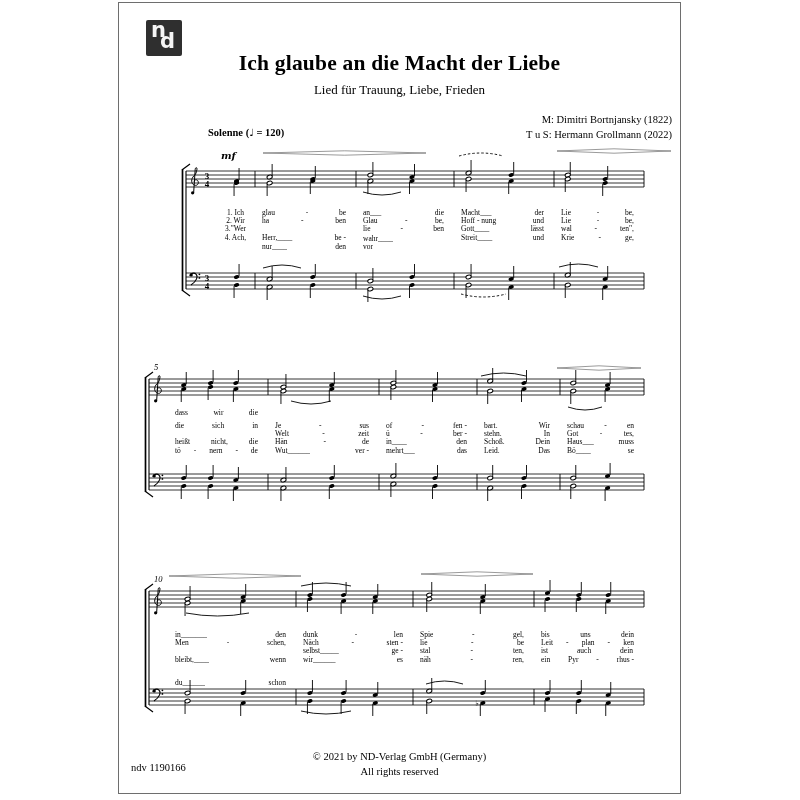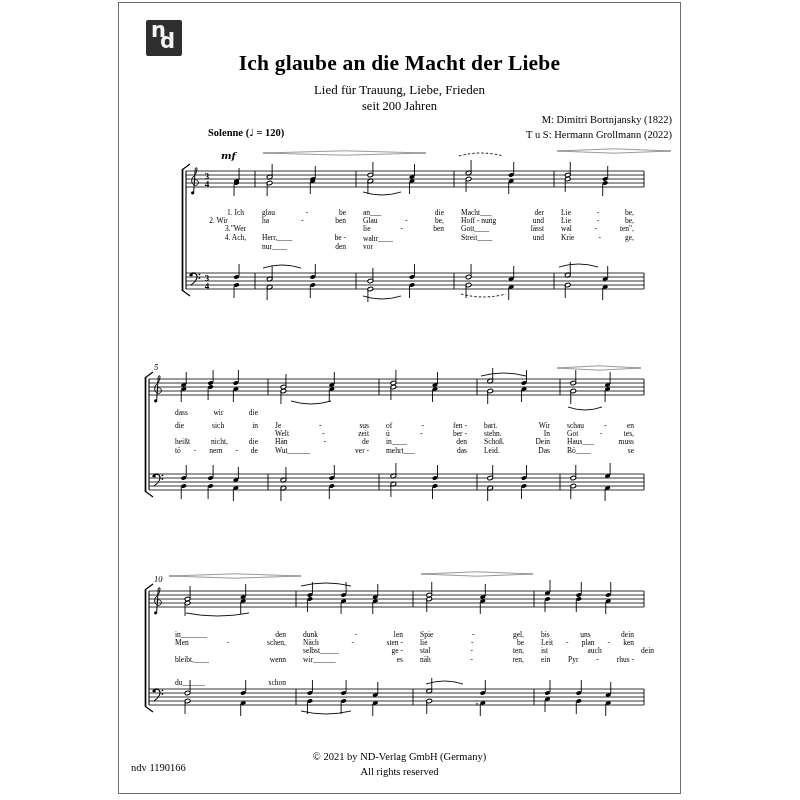--- a/index.html
+++ b/index.html
@@ -35,21 +35,20 @@
 
 <div class="page">
 
   <div class="logo">
     <span class="ln">n</span>
     <span class="ld">d</span>
   </div>
 
   <div class="title">Ich glaube an die Macht der Liebe</div>
   <div class="subtitle">Lied für Trauung, Liebe, Frieden</div>
-  <div class="subtitle2">seit 200 Jahren</div>
 
   <div class="credits">
     <div>M: Dimitri Bortnjansky (1822)</div>
     <div>T u S: Hermann Grollmann (2022)</div>
   </div>
 
   <div class="tempo"><span>Solenne (</span><span class="noteglyph">♩</span><span> = 120)</span></div>
 
   <div class="dyn">mf</div>
 
@@ -445,21 +444,21 @@
       </div>
       <div class="lyr" style="left: 342px; width: 83px; top: 206px;">
         <span>Macht___</span>
         <span>der</span>
       </div>
       <div class="lyr" style="left: 442px; width: 73px; top: 206px;">
         <span>Lie</span>
         <span>-</span>
         <span>be,</span>
       </div>
-      <div class="lyr single" style="left: 90px; width: 19px; top: 214.2px;">
+      <div class="lyr single" style="left: 107px; width: 19px; top: 214.2px;">
         <span>2. Wir</span>
       </div>
       <div class="lyr" style="left: 143px; width: 84px; top: 214.2px;">
         <span>ha</span>
         <span>-</span>
         <span>ben</span>
       </div>
       <div class="lyr" style="left: 244px; width: 81px; top: 214.2px;">
         <span>Glau</span>
         <span>-</span>
@@ -655,21 +654,21 @@
       </div>
       <div class="lyr" style="left: 184px; width: 100px; top: 644.4px;">
         <span>selbst_____</span>
         <span>ge -</span>
       </div>
       <div class="lyr" style="left: 301px; width: 104px; top: 644.4px;">
         <span>stal</span>
         <span>-</span>
         <span>ten,</span>
       </div>
-      <div class="lyr" style="left: 422px; width: 113px; top: 644.4px;">
+      <div class="lyr" style="left: 422px; width: 92px; top: 644.4px;">
         <span>ist</span>
         <span>auch</span>
         <span>dein</span>
       </div>
       <div class="lyr" style="left: 56px; width: 111px; top: 652.6px;">
         <span>bleibt,____</span>
         <span>wenn</span>
       </div>
       <div class="lyr" style="left: 184px; width: 100px; top: 652.6px;">
         <span>wir______</span>

